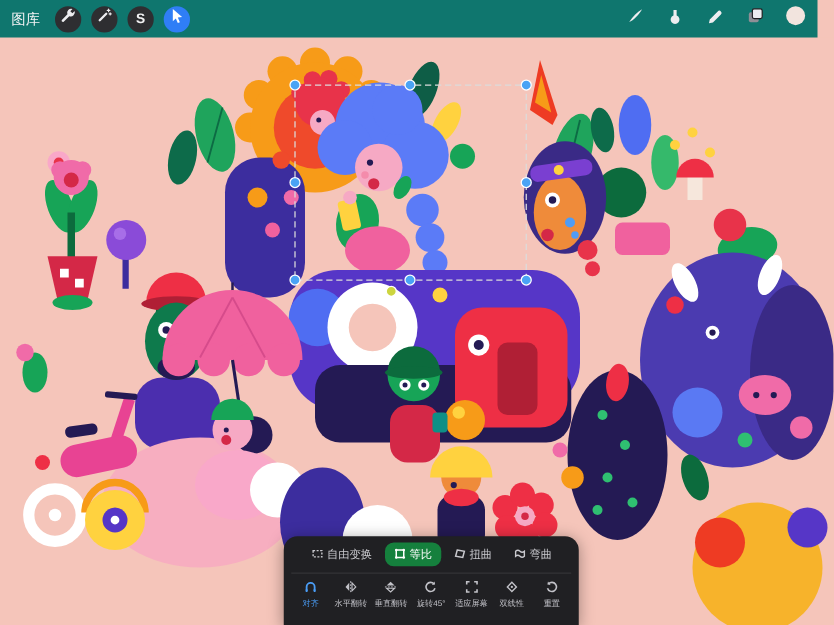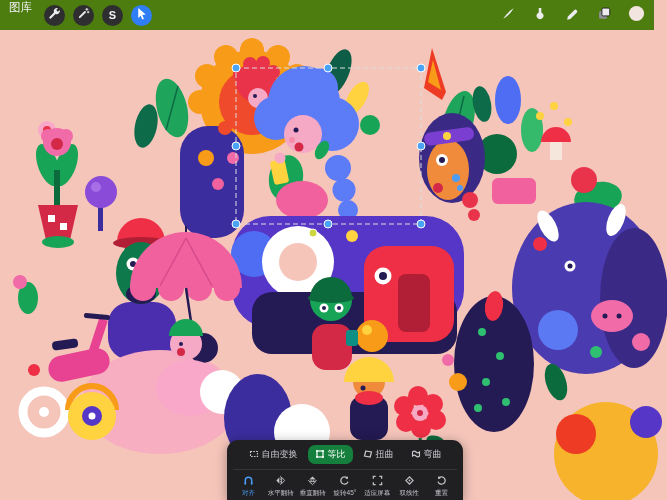--- a/index.html
+++ b/index.html
@@ -1,37 +1,37 @@
 <!DOCTYPE html>
 <html><head>
 <meta charset="utf-8">
 <style>
   *{margin:0;padding:0;box-sizing:border-box}
   html,body{width:667px;height:500px;overflow:hidden}
   body{font-family:"Liberation Sans",sans-serif;background:#f5c5ba;position:relative}
 
   
-  .topbar{position:absolute;top:0;left:0;right:13px;height:30px;background:#4d7c0f;
-    display:flex;padding:0 9px;z-index:30}
+  .topbar{position:absolute;top:0;left:0;right:13px;height:30px;background:#0f766e;
+    display:flex;align-items:center;padding:0 9px;z-index:30}
   .gallery{color:#f2f2f4;font-size:11.5px;margin-right:12px;cursor:default}
   .toolgroup{display:flex;gap:8px;align-items:center}
   .toolbtn{width:21px;height:21px;border-radius:50%;background:#2e2e31;
     display:flex;align-items:center;justify-content:center}
   .toolbtn.active{background:#2f7ef6}
   .sglyph{color:#f2f2f4;font-size:11px;font-weight:bold;line-height:1}
   .rightgroup{margin-left:auto;display:flex;gap:14px;align-items:center}
   .righticon{width:18px;height:18px;display:flex;align-items:center;justify-content:center}
 
   
   .canvas{position:absolute;top:30px;left:0;width:667px;height:470px;background:#f5c5ba;overflow:hidden}
   .canvas svg{display:block}
 
   
   .panel{position:absolute;left:227px;bottom:0;width:236px;background:#202023;
-    border-radius:11px 11px 0 0;z-index:40;padding:5px 6px 2px;
+    border-radius:11px 11px 0 0;z-index:40;padding:5px 6px 12px;
     box-shadow:0 2px 12px rgba(0,0,0,.35)}
   .modes{display:flex;gap:3px;justify-content:center;margin-bottom:5px}
   .mode{display:flex;align-items:center;gap:3px;padding:3px 7px;border-radius:7px;
     color:#c9c9ce;font-size:9px;white-space:nowrap;cursor:default}
   .mode.active{background:#15803d;color:#fff}
   .actions{display:flex;justify-content:space-between;border-top:1px solid rgba(255,255,255,.09);
     padding-top:5px}
   .action{display:flex;flex-direction:column;align-items:center;gap:2px;width:31px;
     color:#c2c2c8;font-size:6.5px;white-space:nowrap;cursor:default}
   .action.active{color:#4a9df6}

